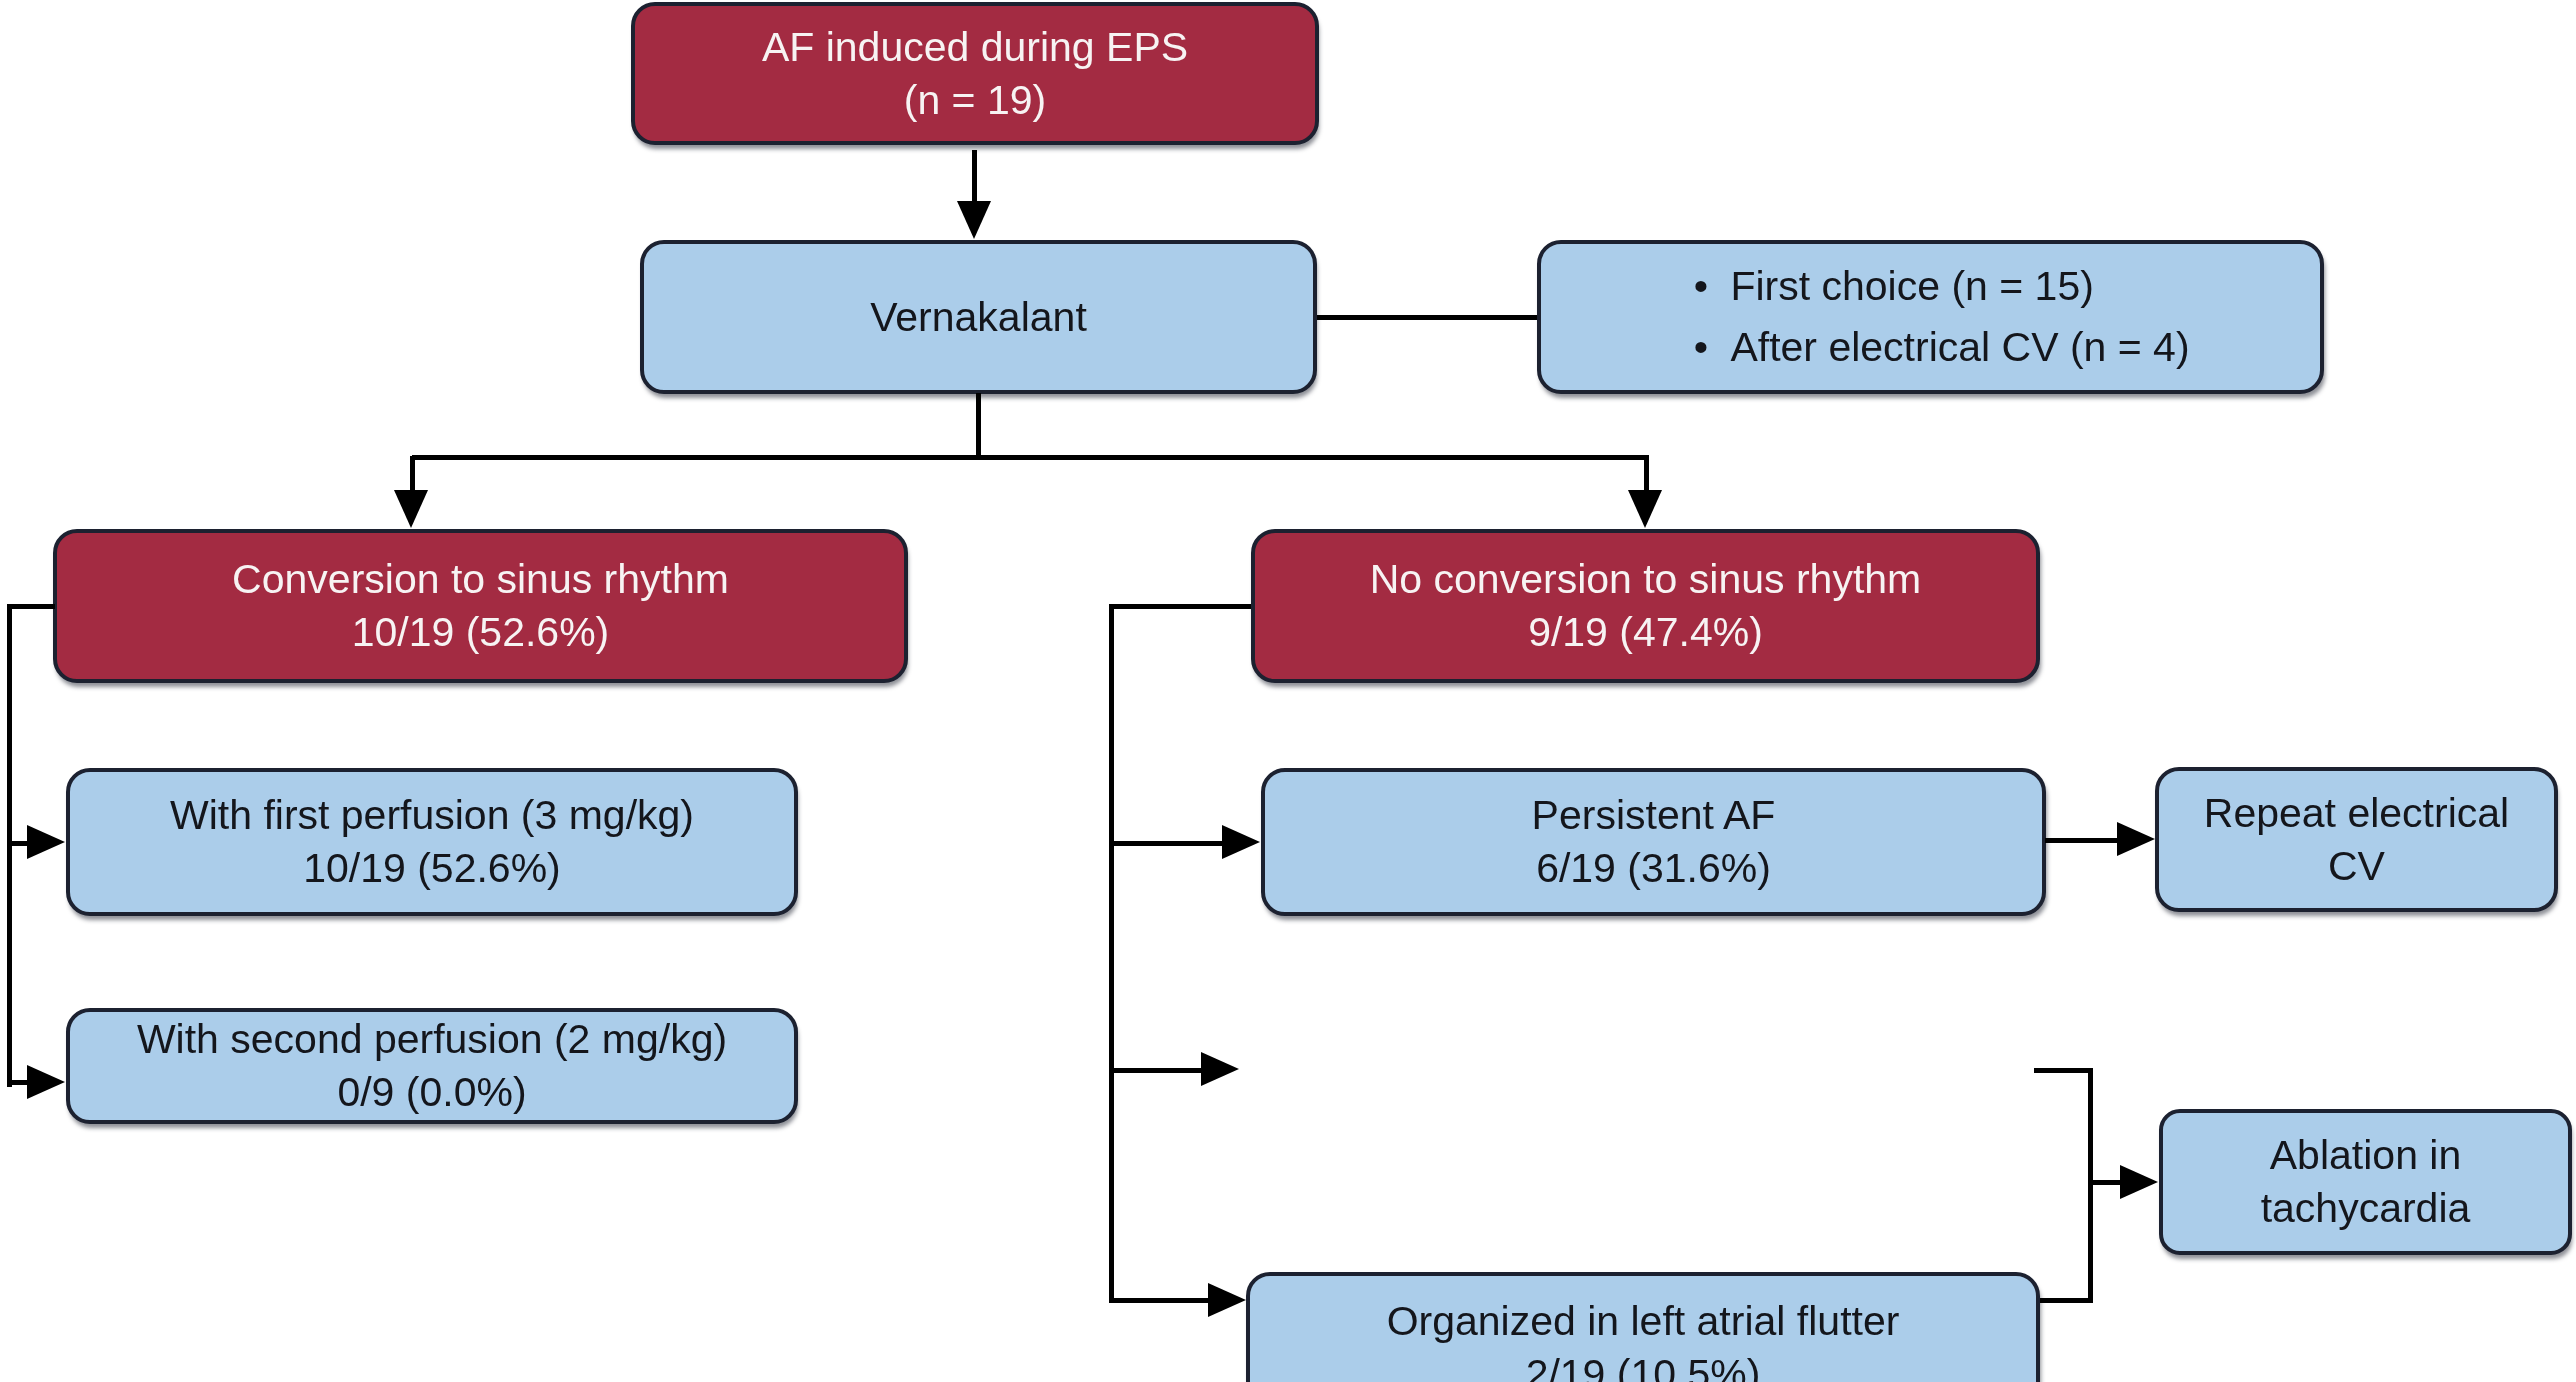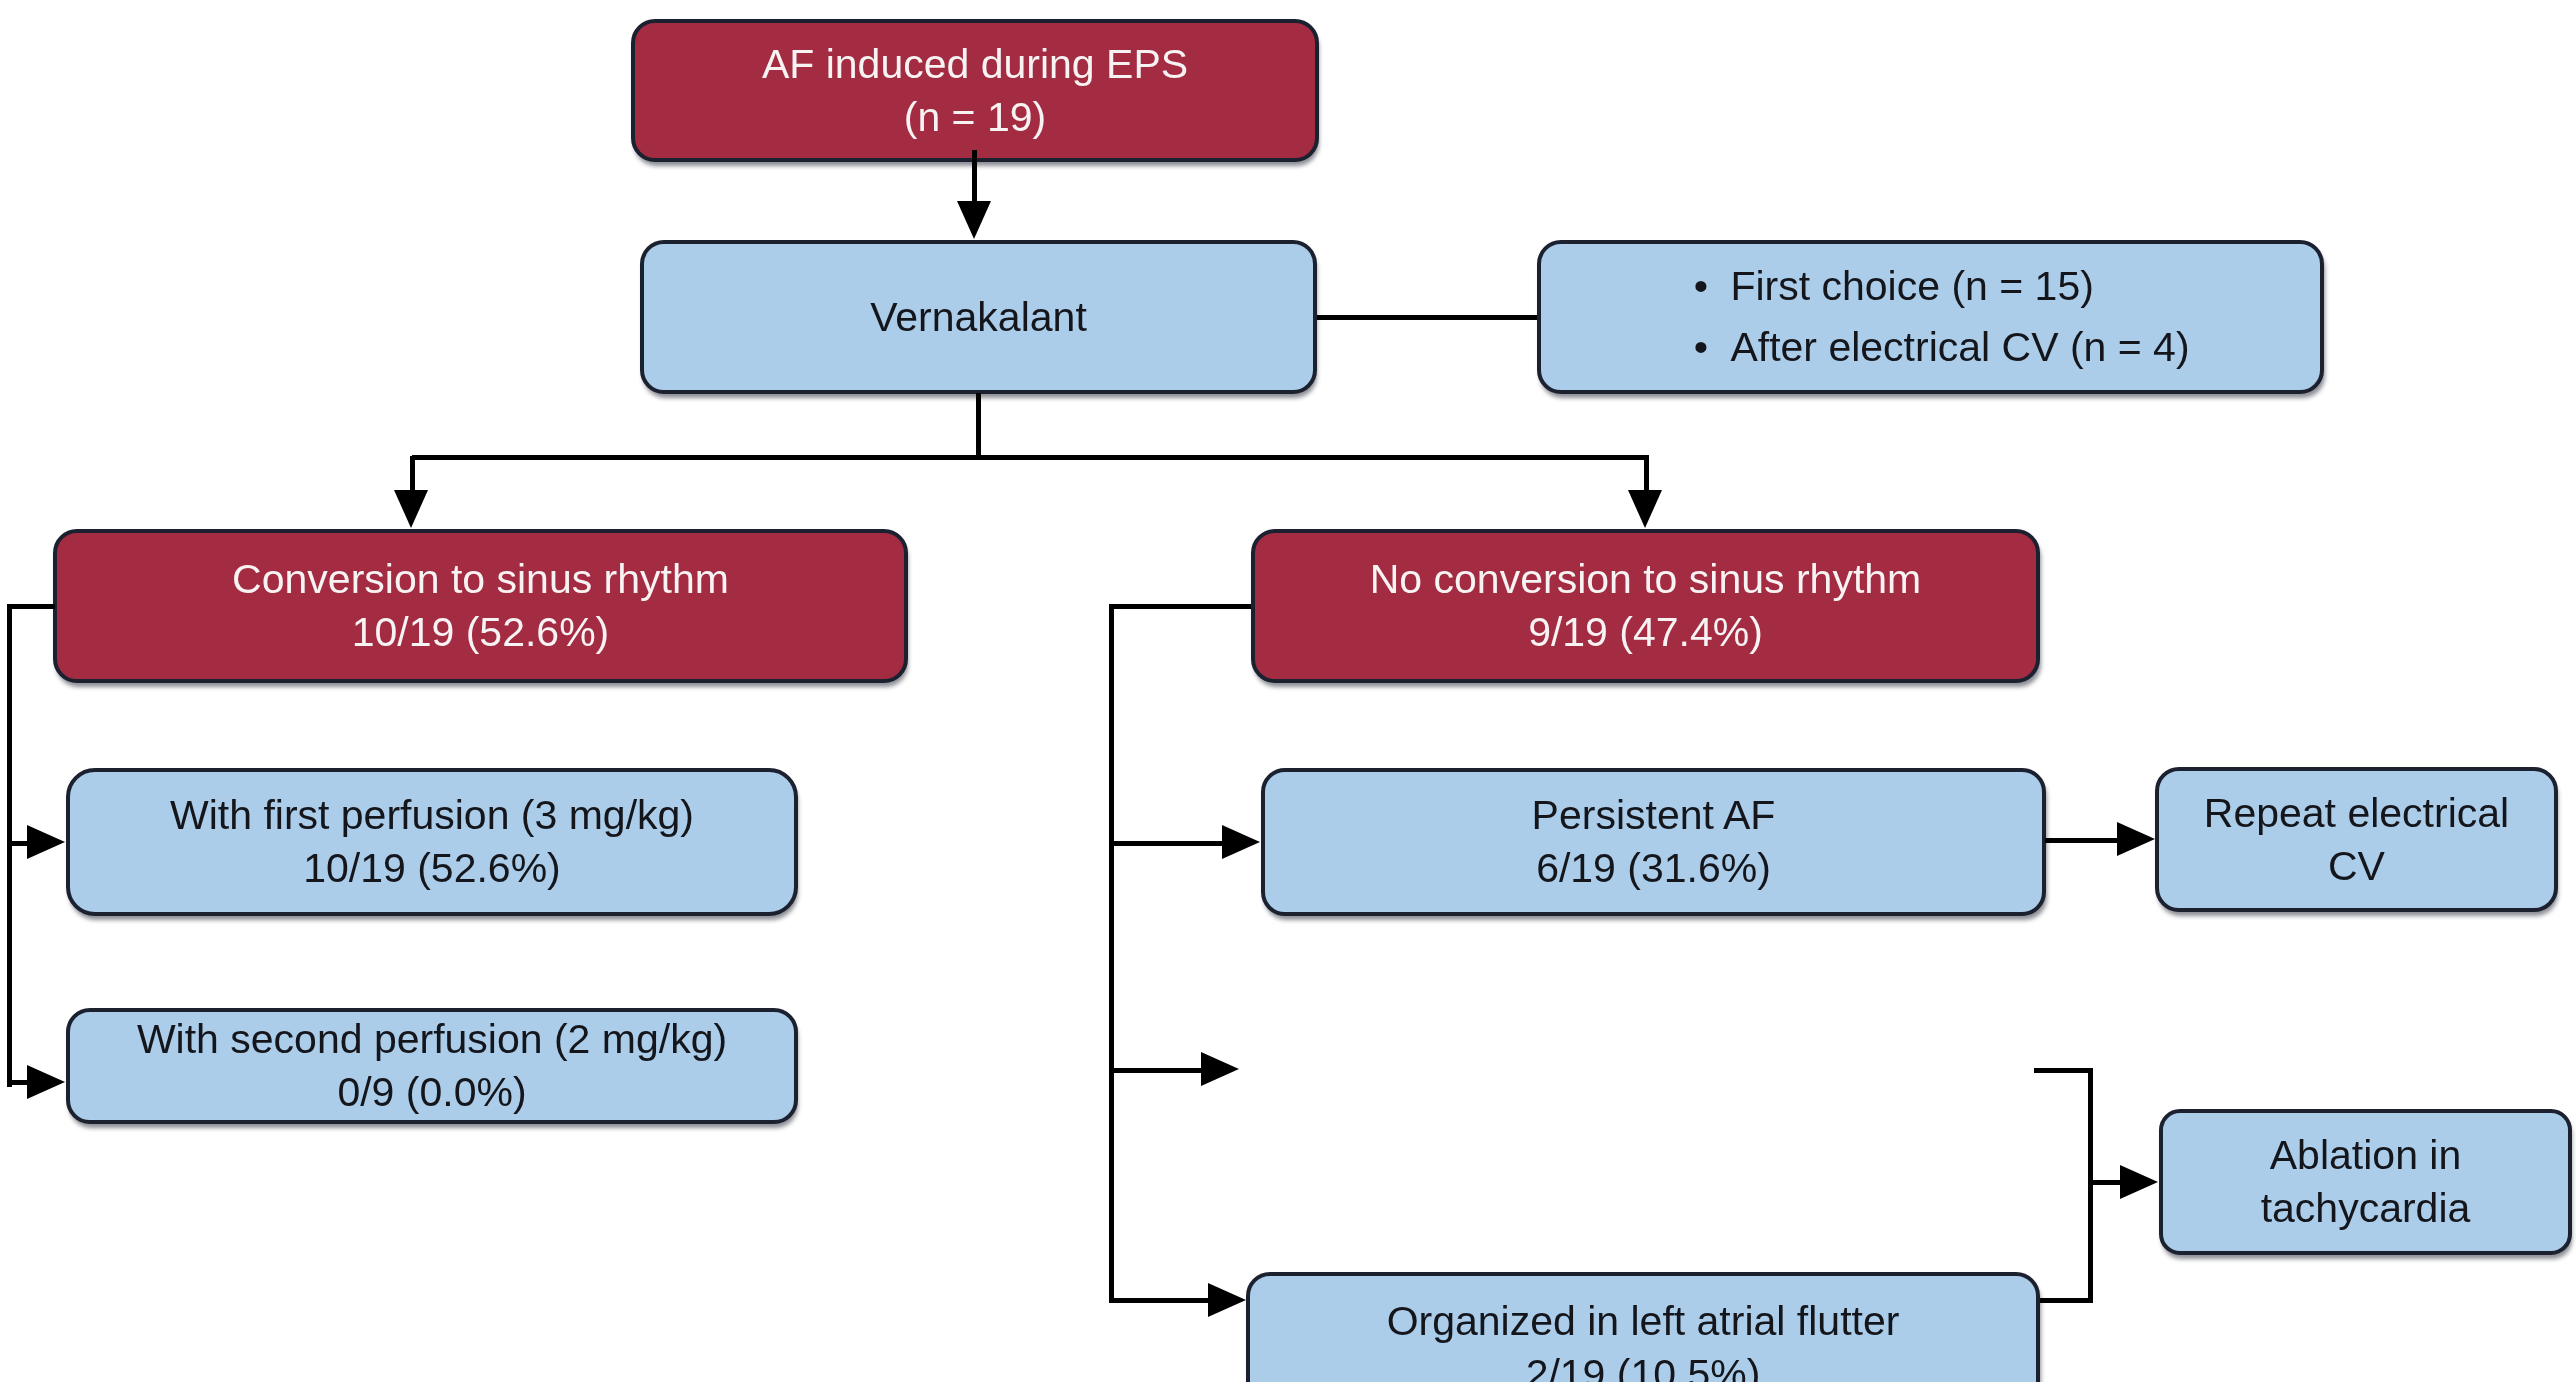--- a/index.html
+++ b/index.html
@@ -43,21 +43,21 @@
   }
   .bullets { display: flex; flex-direction: column; gap: 7.3px; text-align: left; }
   .bullet-row { display: flex; align-items: baseline; }
   .bullet-glyph { width: 59px; text-align: center; }
 </style>
 </head>
 <body>
 
 <div id="canvas">
 
-  <div class="node red" style="left:631px; top:19px; width:688px; height:143px;">
+  <div class="node red" style="left:631px; top:2px; width:688px; height:143px;">
     <div class="tline">AF induced during EPS</div>
     <div class="tline">(n = 19)</div>
   </div>
 
   <div class="node blue" style="left:640px; top:240px; width:677px; height:154px;">
     <div class="tline">Vernakalant</div>
   </div>
 
   <div class="node blue" style="left:1537px; top:240px; width:787px; height:154px;">
     <div class="bullets">
@@ -75,21 +75,21 @@
   <div class="node red" style="left:53px; top:529px; width:855px; height:154px;">
     <div class="tline">Conversion to sinus rhythm</div>
     <div class="tline">10/19 (52.6%)</div>
   </div>
 
   <div class="node red" style="left:1251px; top:529px; width:789px; height:154px;">
     <div class="tline">No conversion to sinus rhythm</div>
     <div class="tline">9/19 (47.4%)</div>
   </div>
 
-  <div class="node blue" style="left:66px; top:768px; width:732px; height:148px;border-radius:29px;">
+  <div class="node blue" style="left:66px; top:768px; width:732px; height:148px;">
     <div class="tline">With first perfusion (3 mg/kg)</div>
     <div class="tline">10/19 (52.6%)</div>
   </div>
 
   <div class="node blue" style="left:66px; top:1008px; width:732px; height:116px;">
     <div class="tline">With second perfusion (2 mg/kg)</div>
     <div class="tline">0/9 (0.0%)</div>
   </div>
 
   <div class="node blue" style="left:1261px; top:768px; width:785px; height:148px;">

